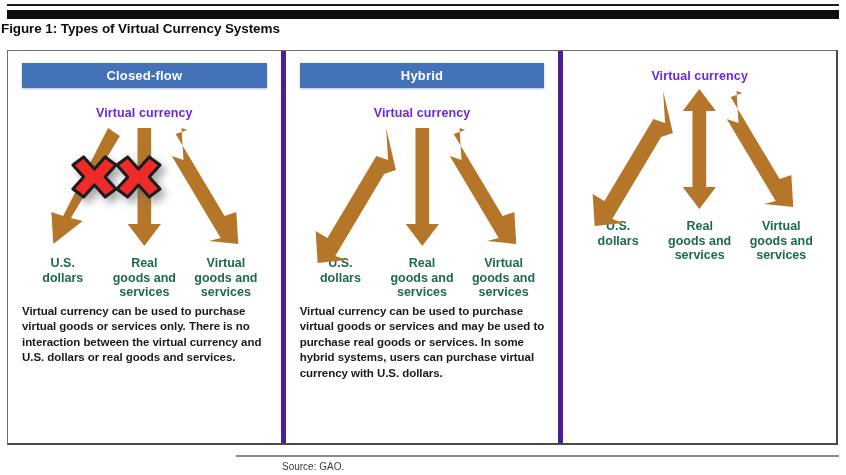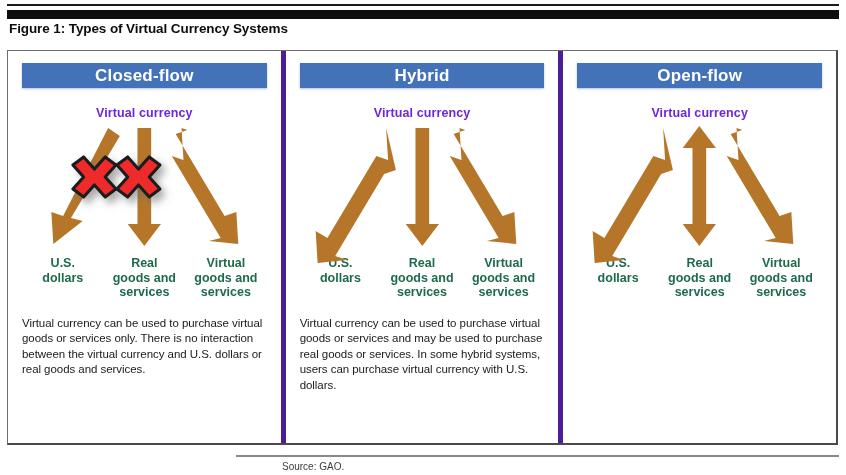--- a/index.html
+++ b/index.html
@@ -29,21 +29,21 @@
   .top-bar {
     position: absolute;
     left: 7px;
     top: 10px;
     width: 832px;
     height: 9px;
     background: #0d0d0d;
   }
   .fig-title {
     position: absolute;
-    left: 9px;
+    left: 1px;
     top: 21px;
     width: 820px;
     font-size: 13.5px;
     font-weight: bold;
     letter-spacing: -0.1px;
     color: #0d0d0d;
     white-space: nowrap;
   }
 
   
@@ -87,21 +87,21 @@
 
   
   .panel-header {
     position: relative;
     margin-top: 12px;
     height: 25px;
     line-height: 25px;
     background: #4472b8;
     color: #ffffff;
     text-align: center;
-    font-size: 17px;
+    font-size: 13px;
     font-weight: bold;
     letter-spacing: 0.2px;
     box-shadow: 0 1px 2px rgba(120,140,175,0.55);
   }
 
   
   .node-top {
     margin-top: 18px;
     text-align: center;
     font-size: 12.5px;
@@ -137,25 +137,25 @@
     flex: 1 1 0;
     text-align: center;
     font-size: 12.5px;
     font-weight: bold;
     line-height: 14.5px;
     color: #1d6b4b;
   }
 
   
   .panel-desc {
-    margin-top: 16px;
+    margin-top: 4px;
     font-size: 11.5px;
     line-height: 15.5px;
     color: #1a1a1a;
-    font-weight: normal;
+    font-weight: bold;
     letter-spacing: -0.05px;
   }
 
   
   .source-rule {
     position: absolute;
     left: 236px;
     top: 455px;
     width: 603px;
     height: 2px;
@@ -273,21 +273,20 @@
             <div>services</div>
           </div>
         </div>
 
         <div class="panel-desc">Virtual currency can be used to purchase virtual goods or services and may be used to purchase real goods or services. In some hybrid systems, users can purchase virtual currency with U.S. dollars.</div>
       </div>
     </div>
 
     <div class="panel">
       <div class="panel-inner">
-        <div class="panel-header">Open-flow</div>
         <div class="node-top">Virtual currency</div>
 
         <div class="diagram">
           <svg viewBox="0 0 250 130" preserveAspectRatio="none">
 
             <g>
               <polygon fill="#b5762a" points="88,4 90,36 78,32 28,114 16,107 18,139 48,136 36,132 86,50 98,46"></polygon>
             </g>
 
             <g>

